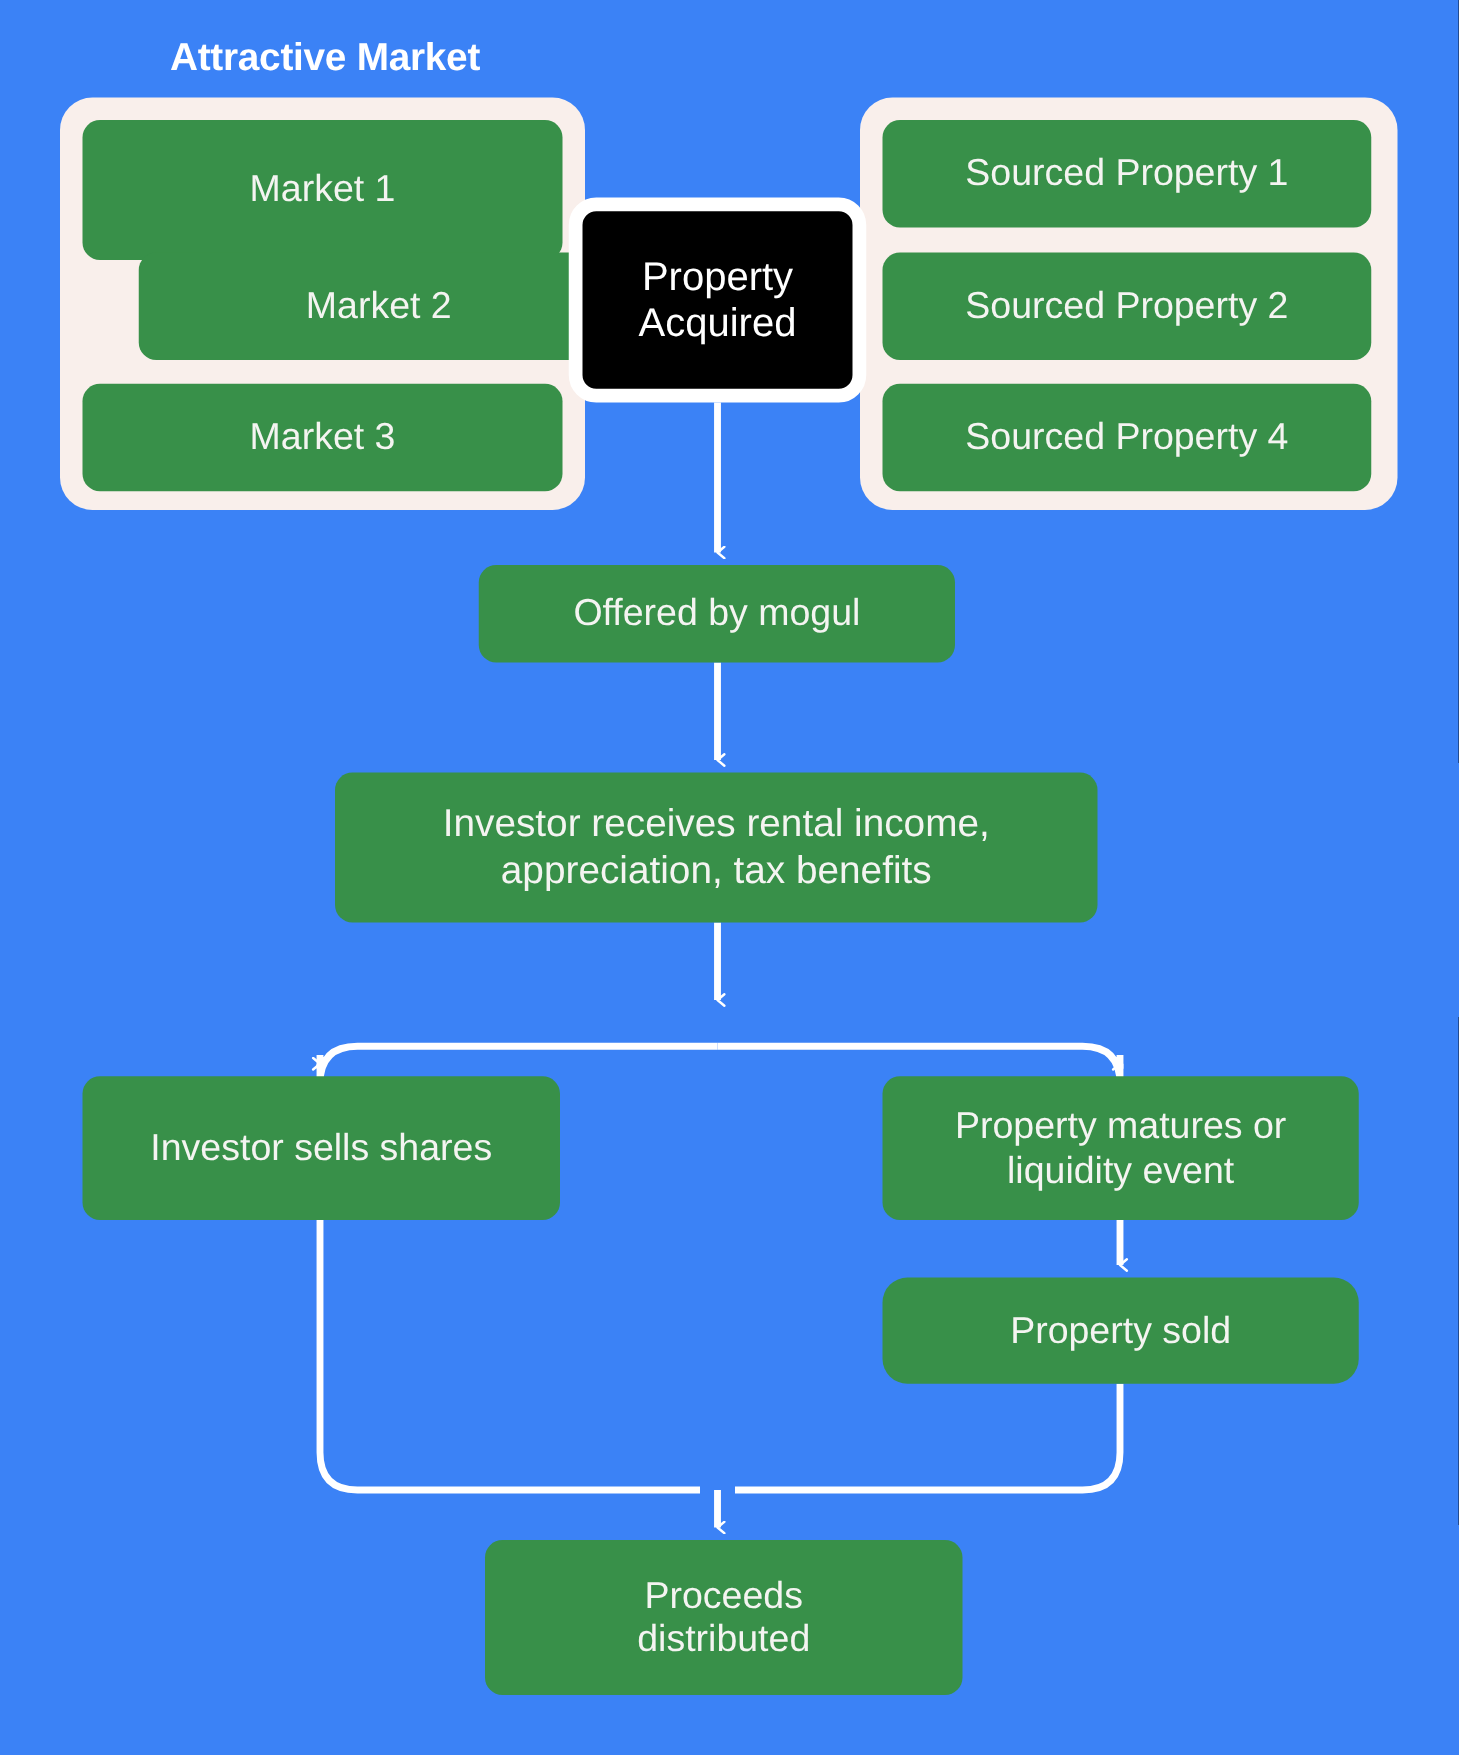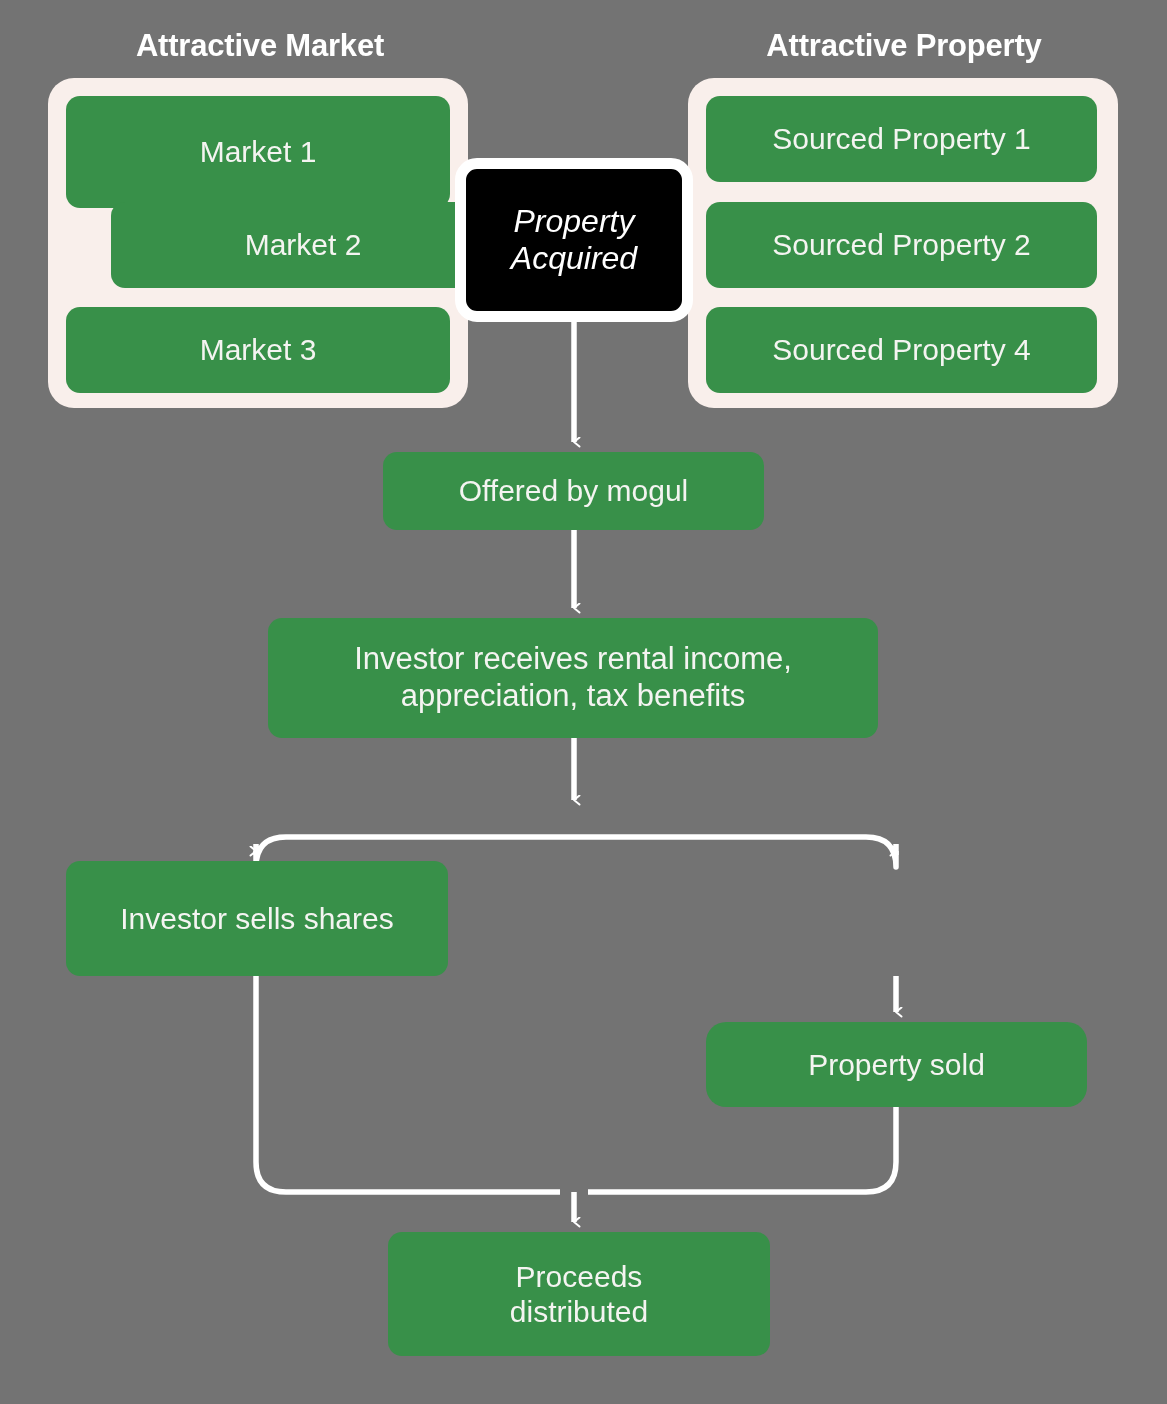--- a/index.html
+++ b/index.html
@@ -5,21 +5,21 @@
 <style>
   html, body {
     margin: 0;
     padding: 0;
     background: #000000;
   }
   #stage {
     position: relative;
     width: 1167px;
     height: 1404px;
-    background: #737373;
+    background: #3b82f6;
     overflow: hidden;
     font-family: "Liberation Sans", sans-serif;
   }
 
   
   #connectors {
     position: absolute;
     left: 0;
     top: 0;
     width: 1167px;
@@ -92,21 +92,20 @@
     border-radius: 22px;
     color: #ffffff;
     display: flex;
     align-items: center;
     justify-content: center;
     text-align: center;
     font-size: 32px;
     line-height: 1.16;
     box-sizing: border-box;
     z-index: 4;
-    font-style: italic;
   }
 
   
   #node-offered     { left: 383px; top: 452px;  width: 381px; height: 78px; text-align: center; }
   #node-investor-receives { left: 268px; top: 618px;  width: 610px; height: 120px; font-size: 31px; }
   #node-sells-shares{ left: 66px;  top: 861px;  width: 382px; height: 115px; }
   #node-matures     { left: 706px; top: 861px;  width: 381px; height: 115px; }
   #node-property-sold{ left: 706px; top: 1022px; width: 381px; height: 85px; border-radius: 20px; }
   #node-proceeds    { left: 388px; top: 1232px; width: 382px; height: 124px; }
 </style>
@@ -144,21 +143,20 @@
   </svg>
 
   <div class="group-title" id="title-market">Attractive Market</div>
 
   <div class="group-box" id="group-market"></div>
 
   <div class="node" id="node-market-1">Market 1</div>
   <div class="node" id="node-market-2">Market 2</div>
   <div class="node" id="node-market-3">Market 3</div>
 
-  <div class="group-title" id="title-property">Attractive Property</div>
 
   <div class="group-box" id="group-property"></div>
 
   <div class="node" id="node-sourced-1">Sourced Property 1</div>
   <div class="node" id="node-sourced-2">Sourced Property 2</div>
   <div class="node" id="node-sourced-3">Sourced Property 4</div>
 
   <div id="node-property-acquired">
     <span style="display:block">
       <span>Property</span><br>
@@ -170,20 +168,26 @@
 
   <div class="node" id="node-sells-shares">Investor sells shares</div>
 
   <div class="node" id="node-investor-receives">
     <span style="display:block">
       <span>Investor receives rental income,</span><br>
       <span>appreciation, tax benefits</span>
     </span>
   </div>
 
+  <div class="node" id="node-matures">
+    <span style="display:block">
+      <span>Property matures or</span><br>
+      <span>liquidity event</span>
+    </span>
+  </div>
 
   <div class="node" id="node-property-sold">Property sold</div>
 
   <div class="node" id="node-proceeds">
     <span style="display:block">
       <span>Proceeds</span><br>
       <span>distributed</span>
     </span>
   </div>
 

